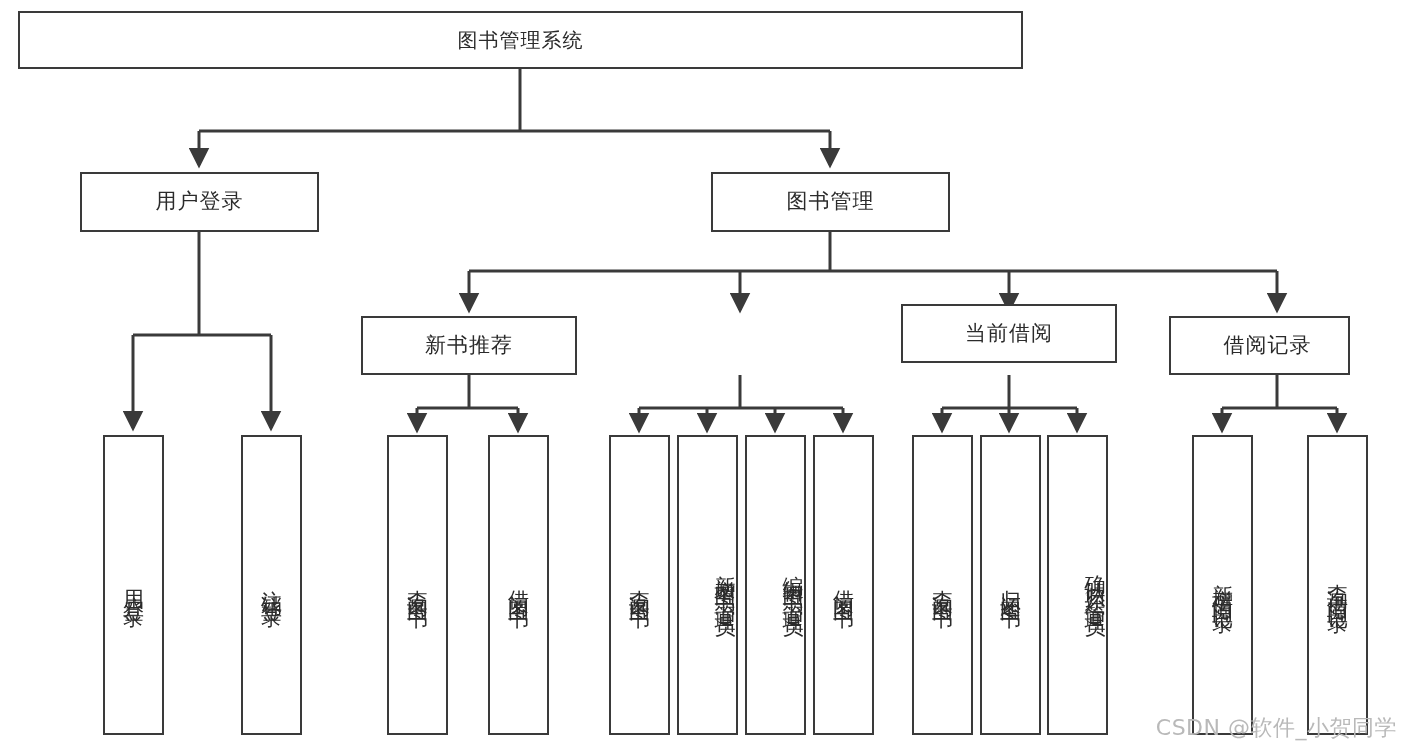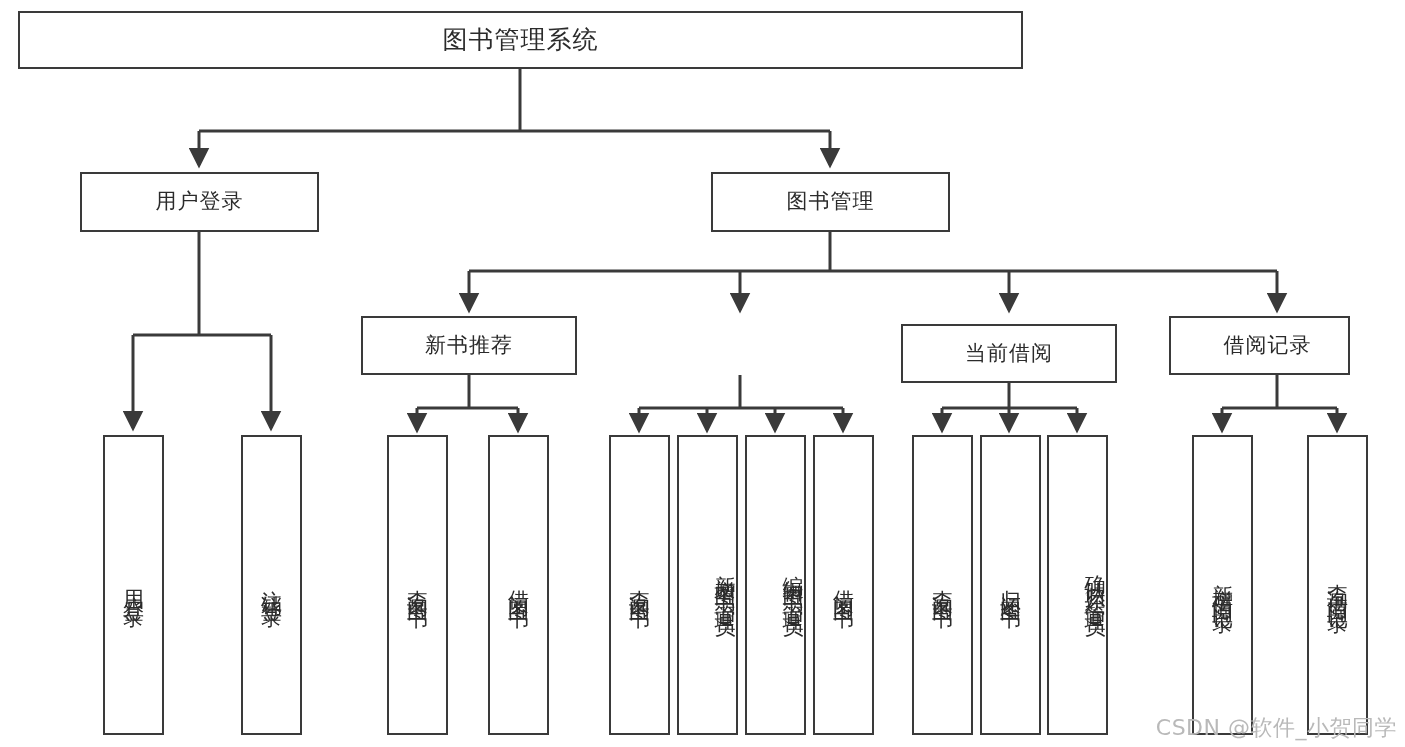--- a/index.html
+++ b/index.html
@@ -35,21 +35,21 @@
     justify-content: center;
     color: #2b2b2b;
     z-index: 2;
   }
   .node-h {
     font-size: 21px;
     letter-spacing: 1px;
     line-height: 1.2;
   }
   .node-root {
-    font-size: 25px;
+    font-size: 20px;
   }
   .node-v {
     writing-mode: vertical-rl;
     text-orientation: upright;
     font-size: 21px;
     letter-spacing: 6px;
     line-height: 1.05;
     align-items: center;
     justify-content: center;
     padding-top: 4px;
@@ -140,21 +140,21 @@
 
   <div class="node node-h" style="left:361px; top:316px; width:216px; height:59px;">
     <span>新书推荐</span>
   </div>
 
   <div class="node node-h" style="left:711px; top:172px; width:239px; height:60px;">
     <span>图书管理</span>
   </div>
 
 
-  <div class="node node-h" style="left:901px; top:324px; width:216px; height:59px;">
+  <div class="node node-h" style="left:901px; top:304px; width:216px; height:59px;">
     <span>当前借阅</span>
   </div>
 
   <div class="node node-h" style="left:1169px; top:316px; width:181px; height:59px;padding-left:16px;">
     <span>借阅记录</span>
   </div>
 
   <div class="node node-v" style="left:103px; top:435px; width:61px; height:300px;">
     <span class="vlabel">用户登录</span>
   </div>

